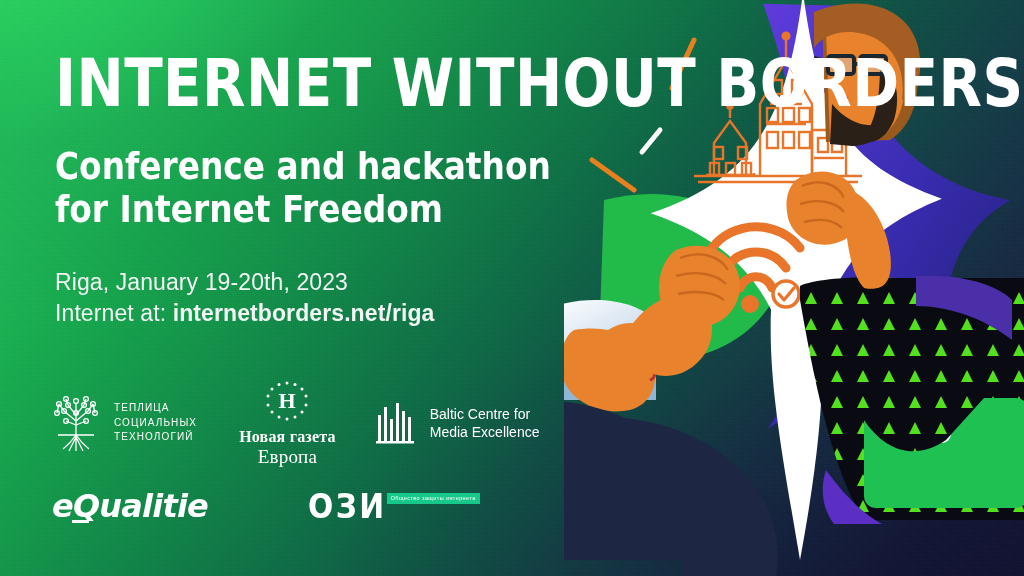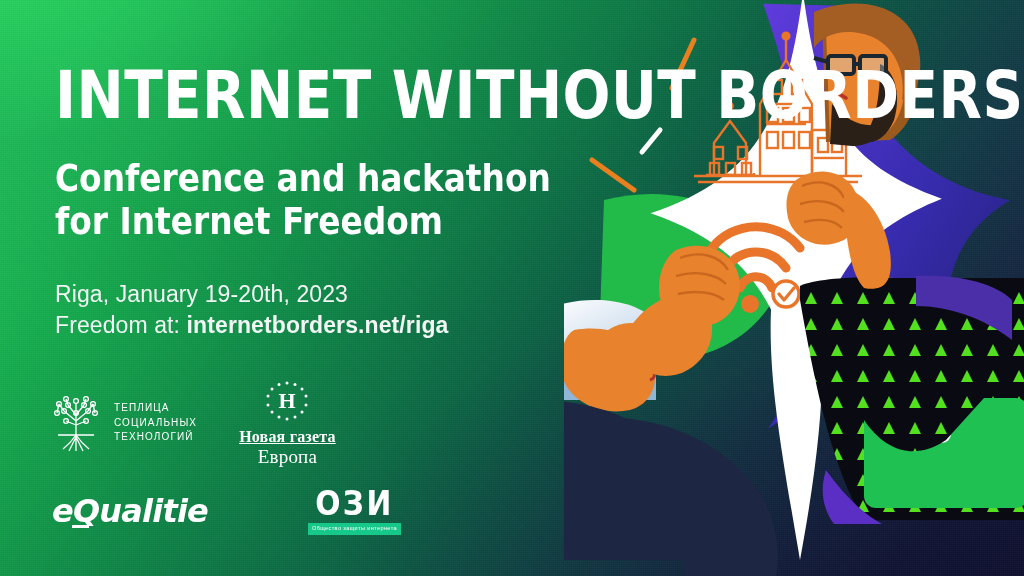--- a/index.html
+++ b/index.html
@@ -62,21 +62,21 @@
       repeating-linear-gradient(0deg, rgba(255,255,255,0.035) 0 1px, rgba(0,0,0,0.035) 1px 2px),
       repeating-linear-gradient(90deg, rgba(255,255,255,0.03) 0 1px, rgba(0,0,0,0.03) 1px 2px),
       repeating-linear-gradient(45deg, rgba(255,255,255,0.018) 0 2px, rgba(0,0,0,0.018) 2px 3px);
     pointer-events: none;
   }
 
   
   .content {
     position: absolute;
     left: 55px;
-    top: 64px;
+    top: 52px;
     width: 620px;
     z-index: 6;
   }
   .headline {
     font-family: "DejaVu Sans Condensed", "Liberation Sans Narrow", "Liberation Sans", sans-serif;
     font-weight: 700;
     font-size: 66px;
     line-height: 0.98;
     letter-spacing: 0.5px;
     color: #ffffff;
@@ -149,21 +149,20 @@
     margin-top: 2px;
   }
   .logo-novaya .mark { width: 50px; height: 42px; }
   .logo-novaya .n1 {
     margin-top: 6px;
     font-family: "Liberation Serif", serif;
     font-weight: 700;
     font-size: 16px;
     color: #ffffff;
     letter-spacing: 0.2px;
-    text-decoration: underline;
   }
   .logo-novaya .n2 {
     font-family: "Liberation Serif", serif;
     font-weight: 400;
     font-size: 19px;
     color: #ffffff;
     letter-spacing: 0.2px;
   }
 
   
@@ -189,21 +188,21 @@
   .logo-equalitie .qbar {
     position: absolute;
     left: 20px;
     bottom: 2px;
     width: 17px;
     height: 3px;
     background: #ffffff;
   }
 
   
-  .logo-ozi { flex-direction: column; align-items: center; }
+  .logo-ozi { flex-direction: row; align-items: flex-start; }
   .logo-ozi .word {
     font-family: "DejaVu Sans Condensed", "Liberation Sans Narrow", "Liberation Sans", sans-serif;
     font-weight: 700;
     font-size: 33px;
     letter-spacing: 2.5px;
     color: #ffffff;
     line-height: 1;
     text-align: center;
   }
   .logo-ozi .tagline {
@@ -395,21 +394,21 @@
 
     <h1 class="headline">INTERNET WITHOUT BORDERS</h1>
 
     <div class="subhead">
       <span>Conference and hackathon</span>
       <span>for Internet Freedom</span>
     </div>
 
     <div class="meta">
       <div class="meta-line">Riga, January 19-20th, 2023</div>
-      <div class="meta-line"><span>Freedom at: </span><span class="url">internetborders.net/riga</span></div>
+      <div class="meta-line"><span>Internet at: </span><span class="url">internetborders.net/riga</span></div>
     </div>
   </div>
 
   <div class="logo-row logo-row-1">
 
     <div class="logo logo-teplitsa">
       <svg class="mark" viewBox="0 0 52 64">
         <g stroke="#ffffff" stroke-width="1.3" fill="none">
           <path d="M26 44 L26 22"></path>
           <path d="M26 30 L14 20 M26 30 L38 20 M26 24 L18 14 M26 24 L34 14 M26 34 L16 30 M26 34 L36 30"></path>
@@ -457,20 +456,37 @@
           <circle cx="6" cy="25" r="1.5"></circle>
             <circle cx="6" cy="16" r="1.5"></circle>
           <circle cx="10" cy="9" r="1.5"></circle>
             <circle cx="17" cy="4.5" r="1.5"></circle>
         </g>
       </svg>
       <div class="n1">Новая газета</div>
       <div class="n2">Европа</div>
     </div>
 
+    <div class="logo logo-baltic">
+      <svg class="mark" viewBox="0 0 40 44">
+        <g fill="#ffffff">
+          <rect x="2" y="14" width="3" height="28"></rect>
+          <rect x="8" y="6" width="3" height="36"></rect>
+          <rect x="14" y="18" width="3" height="24"></rect>
+          <rect x="20" y="2" width="3" height="40"></rect>
+          <rect x="26" y="10" width="3" height="32"></rect>
+          <rect x="32" y="16" width="3" height="26"></rect>
+          <rect x="0" y="40" width="38" height="2.5"></rect>
+        </g>
+      </svg>
+      <div class="txt">
+        <span>Baltic Centre for</span>
+        <span>Media Excellence</span>
+      </div>
+    </div>
   </div>
 
   <div class="logo-row logo-row-2">
 
     <div class="logo logo-equalitie">
       <div class="word">
         <span>eQualitie</span>
         <span class="qbar"></span>
       </div>
     </div>

